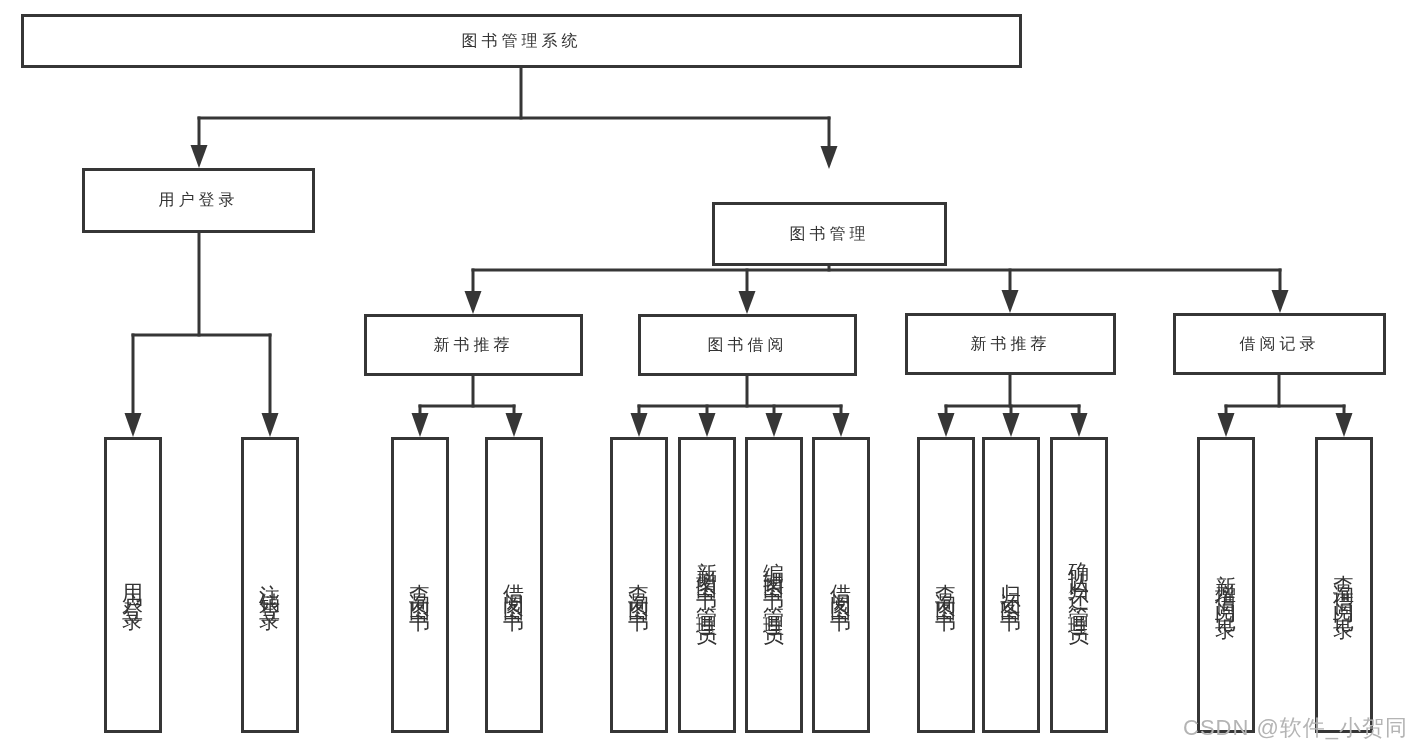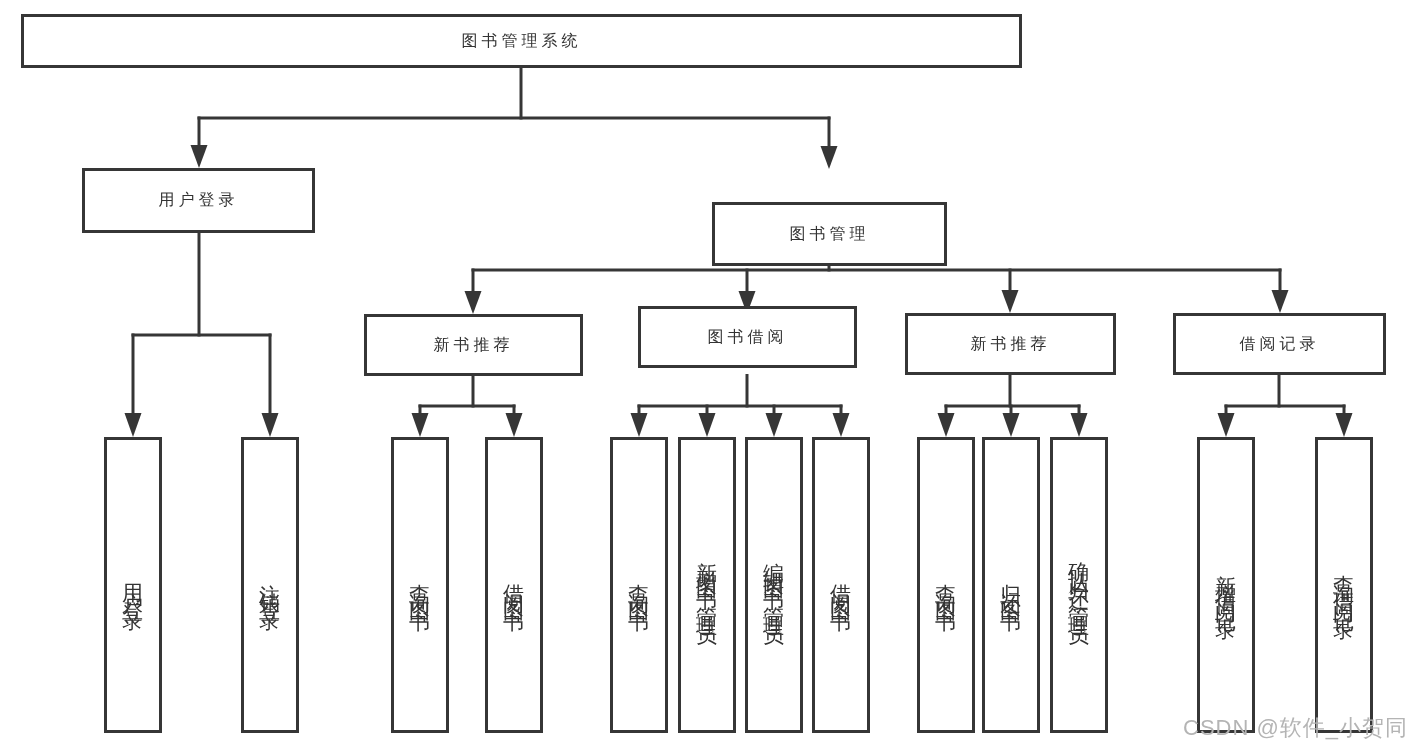--- a/index.html
+++ b/index.html
@@ -140,21 +140,21 @@
       <polygon points="1335.5,413 1352.5,413 1344,437"></polygon>
     </g>
   </svg>
 
   <div class="hbox" style="left:21px; top:14px; width:1001px; height:54px;">图书管理系统</div>
 
   <div class="hbox" style="left:82px; top:168px; width:233px; height:65px;">用户登录</div>
   <div class="hbox" style="left:712px; top:169px; width:235px; height:64px;margin-top:33px;">图书管理</div>
 
   <div class="hbox" style="left:364px; top:314px; width:219px; height:62px;">新书推荐</div>
-  <div class="hbox" style="left:638px; top:306px; width:219px; height:62px;">图书借阅</div>
+  <div class="hbox" style="left:638px; top:314px; width:219px; height:62px;">图书借阅</div>
   <div class="hbox" style="left:905px; top:313px; width:211px; height:62px;">新书推荐</div>
   <div class="hbox" style="left:1173px; top:313px; width:213px; height:62px;">借阅记录</div>
 
   <div class="vbox" style="left:104px;">用户登录</div>
   <div class="vbox" style="left:241px;">注销登录</div>
 
   <div class="vbox" style="left:391px;">查询图书</div>
   <div class="vbox" style="left:485px;">借阅图书</div>
 
   <div class="vbox" style="left:610px;">查询图书</div>

